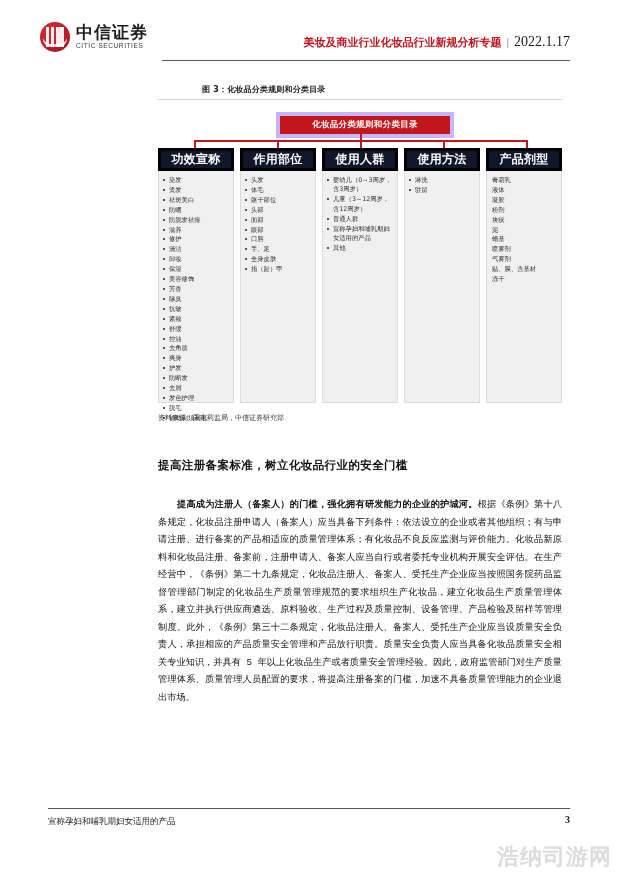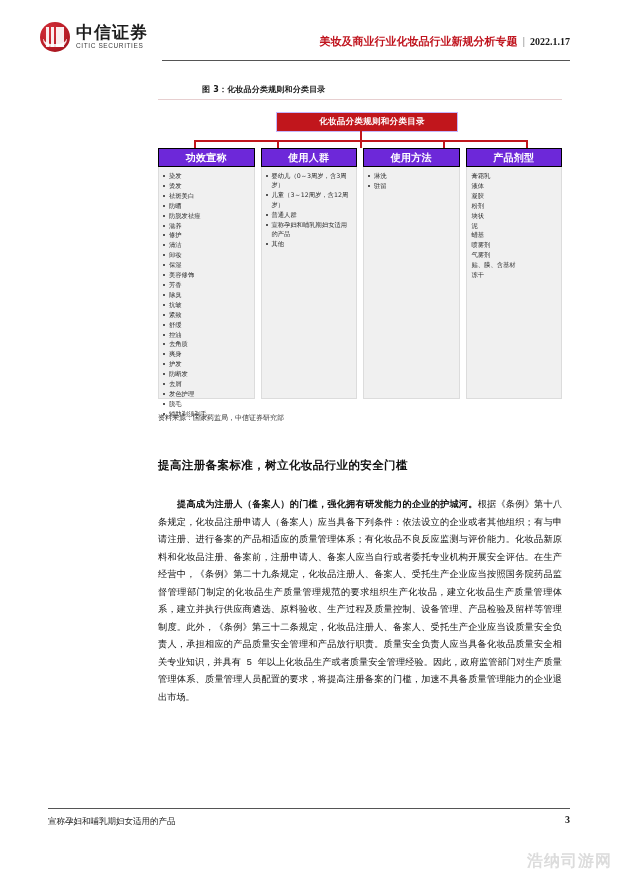--- a/index.html
+++ b/index.html
@@ -88,22 +88,22 @@
     font-size: 11px;
     font-weight: bold;
     color: #c0141e;
     font-family: "DejaVu Sans", "Liberation Sans", sans-serif;
   }
   .header-sep {
     color: #9a9a9a;
     font-size: 10px;
   }
   .header-date {
-    font-size: 10px;
-    font-weight: bold;
+    font-size: 14px;
+    font-weight: normal;
     color: #1a1a1a;
     font-family: "Liberation Serif", serif;
   }
   .header-rule {
     position: absolute;
     left: 162px; top: 60px;
     width: 408px;
     height: 1px;
     background: #555;
   }
@@ -130,30 +130,29 @@
     position: absolute;
     left: 158px; top: 106px;
     width: 404px; height: 297px;
   }
 
   .chart-title {
     position: absolute;
     left: 118px; top: 6px;
     width: 170px; height: 18px;
     background: #c1161c;
-    border: 1px solid #c4b5fd;
+    border: 4px solid #c4b5fd;
     color: #ffffff;
     font-size: 8.5px;
     font-weight: bold;
     display: flex;
     align-items: center;
     justify-content: center;
     font-family: Liberation Sans, sans-serif;
     letter-spacing: .3px;
-    padding-left: 10px;
   }
 
   
   .conn-v-main {
     position: absolute;
     left: 202px; top: 24px;
     width: 1.5px; height: 10px;
     background: #c1161c;
   }
   .conn-h-main {
@@ -176,24 +175,24 @@
     display: flex;
     gap: 6px;
   }
   .col {
     flex: 1 1 0;
     display: flex;
     flex-direction: column;
   }
   .col-head {
     height: 17px;
-    background: #6d28d9;
-    border: 1px solid #000000;
+    background: #0f172a;
+    border: 3px solid #000000;
     color: #fff;
-    font-size: 10px;
+    font-size: 12px;
     font-weight: bold;
     display: flex;
     align-items: center;
     justify-content: center;
     font-family: "DejaVu Sans", "Liberation Sans", sans-serif;
     letter-spacing: .2px;
   }
   .col-body {
     height: 232px;
     background: #f0f0f0;
@@ -279,21 +278,21 @@
     font-size: 10px;
     font-weight: bold;
     color: #1a1a1a;
     font-family: "Liberation Serif", serif;
   }
 
   
   .watermark {
     position: absolute;
     right: 6px; bottom: 4px;
-    font-size: 16px;
+    font-size: 22px;
     font-weight: bold;
     color: #dcdcdc;
     letter-spacing: 1px;
     font-family: "DejaVu Sans", "Liberation Sans", sans-serif;
     white-space: nowrap;
   }
 </style>
 </head>
 <body>
 
@@ -359,20 +358,37 @@
           <li>护发</li>
           <li>防断发</li>
           <li>去屑</li>
           <li>发色护理</li>
           <li>脱毛</li>
           <li>辅助剃须剃毛</li>
         </ul>
       </div>
     </div>
 
+    <div class="col">
+      <div class="col-head">作用部位</div>
+      <div class="col-body">
+        <ul class="col-list">
+          <li>头发</li>
+          <li>体毛</li>
+          <li>躯干部位</li>
+          <li>头部</li>
+          <li>面部</li>
+          <li>眼部</li>
+          <li>口唇</li>
+          <li>手、足</li>
+          <li>全身皮肤</li>
+          <li>指（趾）甲</li>
+        </ul>
+      </div>
+    </div>
 
     <div class="col">
       <div class="col-head">使用人群</div>
       <div class="col-body">
         <ul class="col-list">
           <li>婴幼儿（0～3周岁，含3周岁）</li>
           <li>儿童（3～12周岁，含12周岁）</li>
           <li>普通人群</li>
           <li>宣称孕妇和哺乳期妇女适用的产品</li>
           <li>其他</li>

